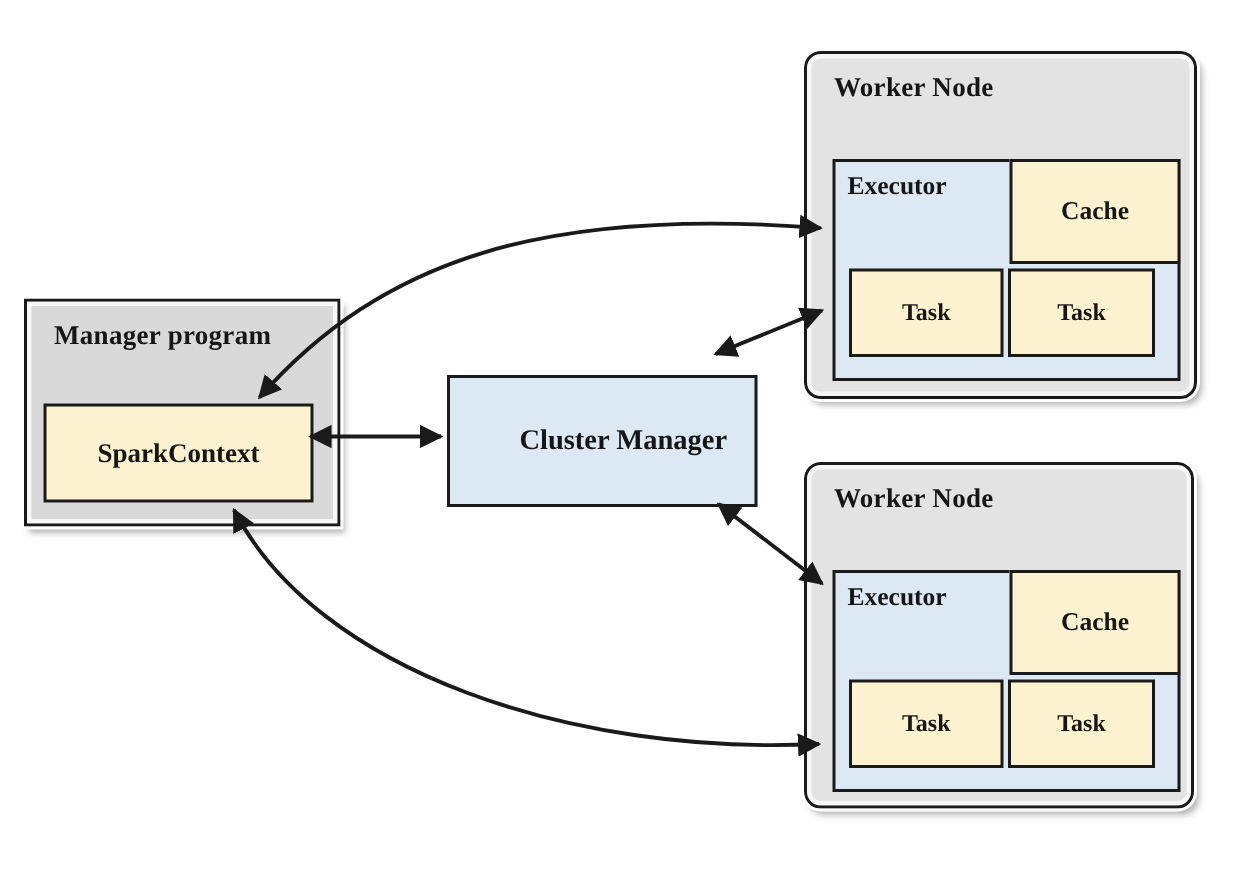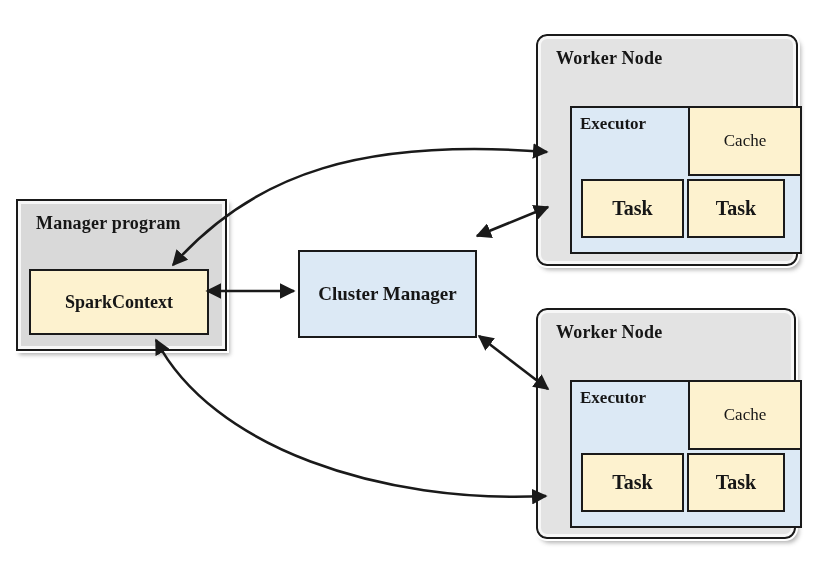--- a/index.html
+++ b/index.html
@@ -35,41 +35,41 @@
   .spark-box{
     position:absolute;left:11px;top:68px;width:176px;height:62px;
     background:var(--cream);border:2px solid var(--line);
     display:flex;align-items:center;justify-content:center;
     font-size:18px;font-weight:700;
   }
   .cm-box{
     position:absolute;left:298px;top:250px;width:175px;height:84px;
     background:var(--blue);border:2px solid var(--line);
     display:flex;align-items:center;justify-content:center;
-    font-size:19px;font-weight:700;white-space:nowrap;
+    font-size:19px;font-weight:700;white-space:nowrap;padding-left:28px;
   }
   .executor-box{
-    position:absolute;left:32px;top:70px;width:228px;height:144px;
+    position:absolute;left:17px;top:70px;width:228px;height:144px;
     background:var(--blue);border:2px solid var(--line);text-align:center;
   }
   .executor-label{
     position:absolute;left:8px;top:6px;
     font-size:17px;font-weight:700;
   }
   .cache-box{
     position:absolute;top:-2px;right:-2px;width:110px;height:66px;
     background:var(--cream);border:2px solid var(--line);
     display:flex;align-items:center;justify-content:center;
-    font-size:17px;font-weight:400;
+    font-size:17px;font-weight:700;
   }
   .task-box{
     position:absolute;bottom:14px;height:55px;
     background:var(--cream);border:2px solid var(--line);
     display:flex;align-items:center;justify-content:center;
-    font-size:20px;font-weight:700;
+    font-size:16px;font-weight:700;
   }
   .task-box.t1{left:9px;width:99px;}
   .task-box.t2{left:115px;width:94px;}
   svg.arrows{
     position:absolute;left:0;top:0;width:835px;height:583px;
     pointer-events:none;
   }
   svg.arrows path.edge{
     fill:none;stroke:var(--line);stroke-width:2.6px;
   }

